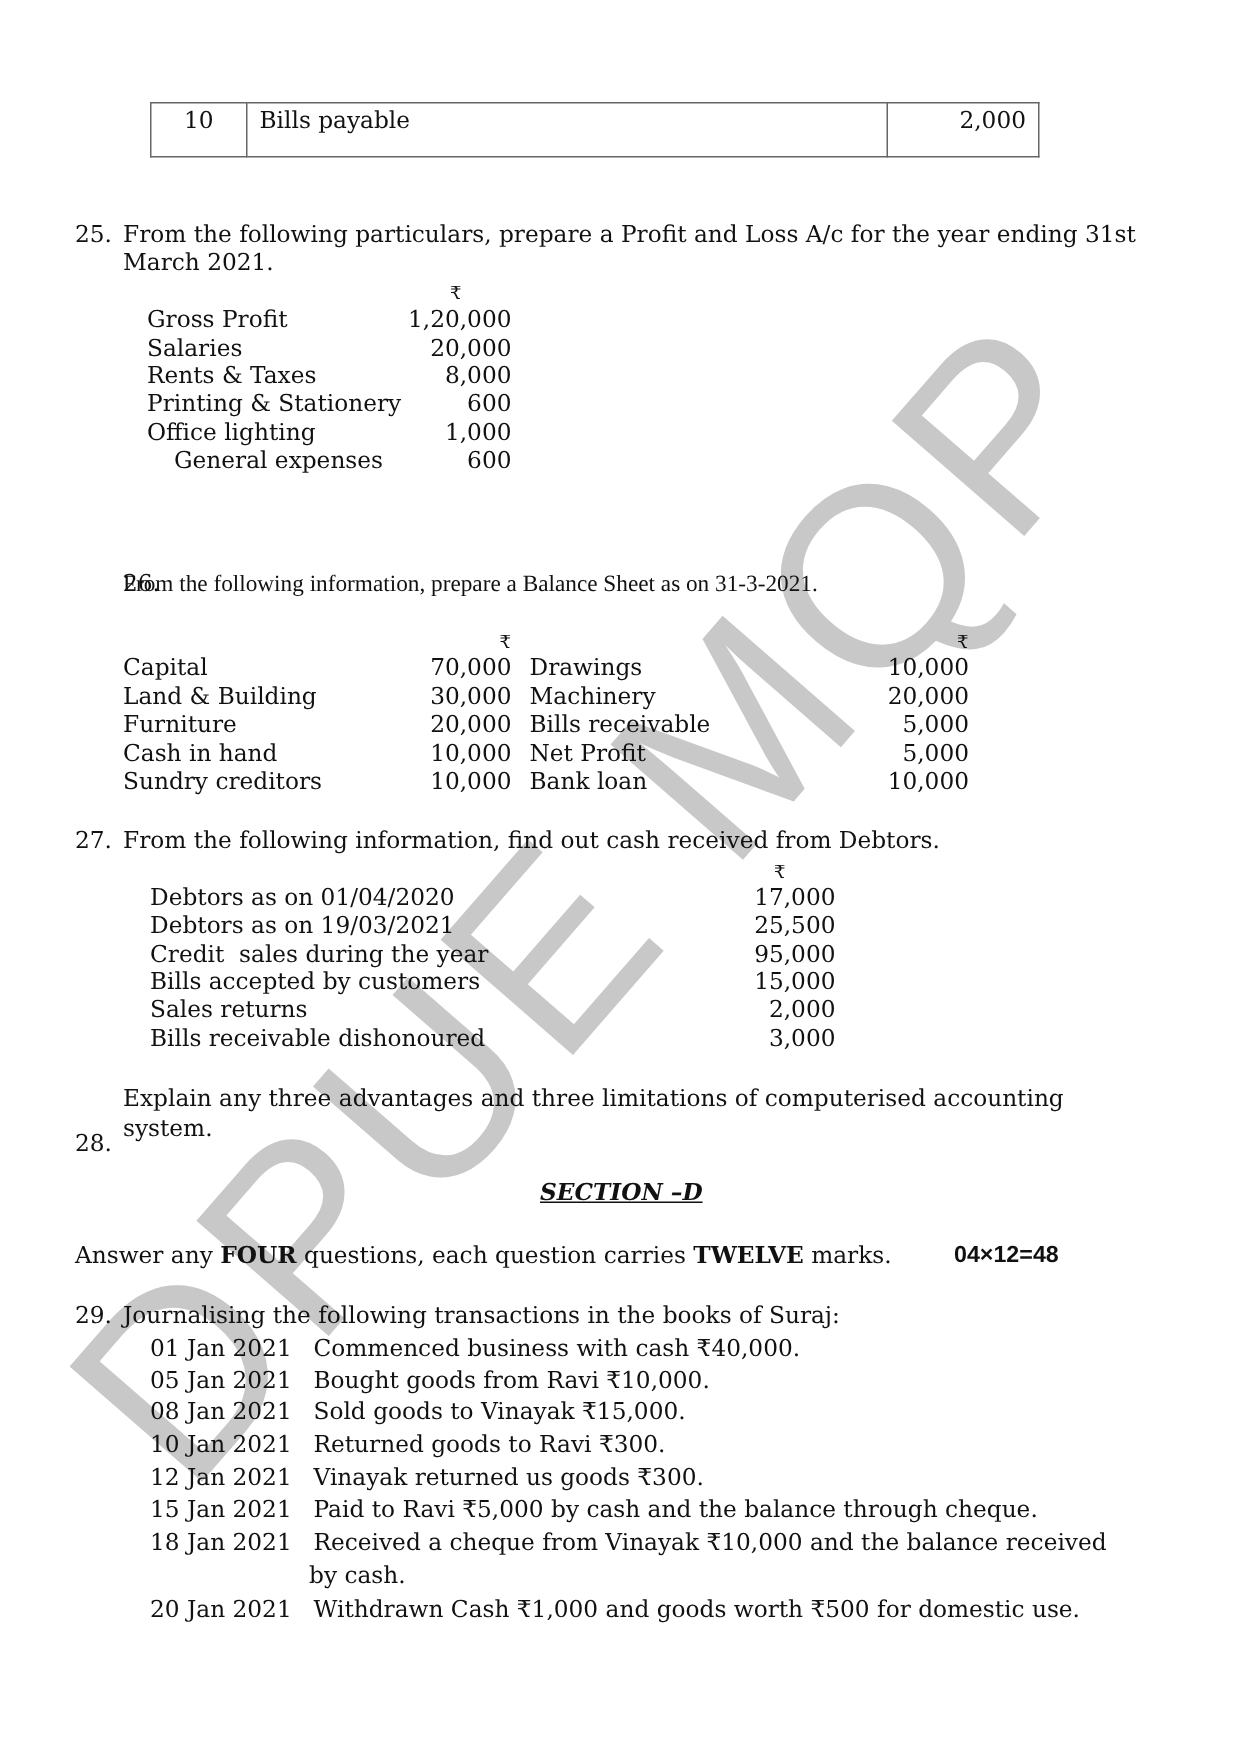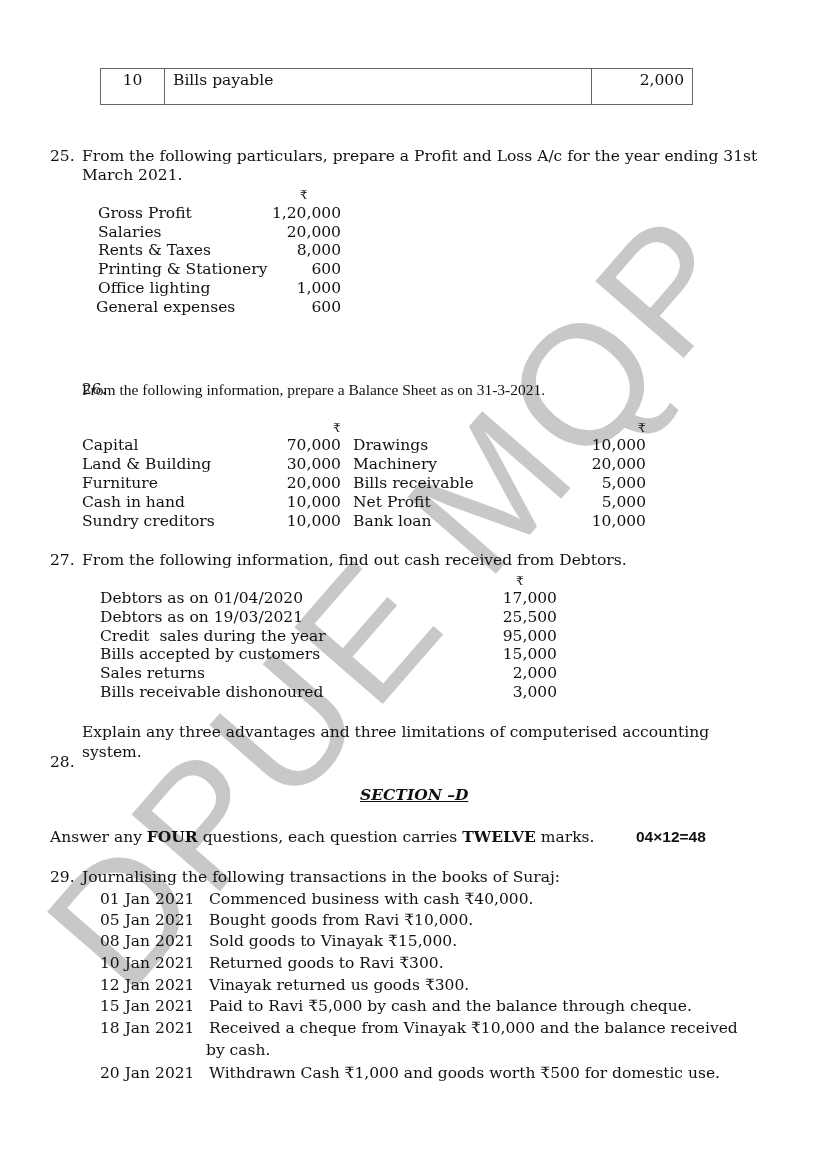--- a/index.html
+++ b/index.html
@@ -61,21 +61,21 @@
     </div>
     <div>
       <span class="abs" style="left:98px; top:260px;">Printing &amp; Stationery</span>
       <span class="abs r" style="left:240px; width:101px; top:260px;">600</span>
     </div>
     <div>
       <span class="abs" style="left:98px; top:279px;">Office lighting</span>
       <span class="abs r" style="left:240px; width:101px; top:279px;">1,000</span>
     </div>
     <div>
-      <span class="abs" style="left:96px; top:298px;">General expenses</span>
+      <span class="abs" style="left:116px; top:298px;">General expenses</span>
       <span class="abs r" style="left:240px; width:101px; top:298px;">600</span>
     </div>
   </div>
 
   <div>
     <span class="abs" style="left:50px; top:380px;margin-left:32px;">26.</span>
     <span class="abs" style="left:82px; top:380px;font-family:Liberation Serif, serif;">From the following information, prepare a Balance Sheet as on 31-3-2021.</span>
     <span class="abs rupee" style="left:333px; top:419px;">₹</span>
     <span class="abs rupee" style="left:638px; top:419px;">₹</span>
 

